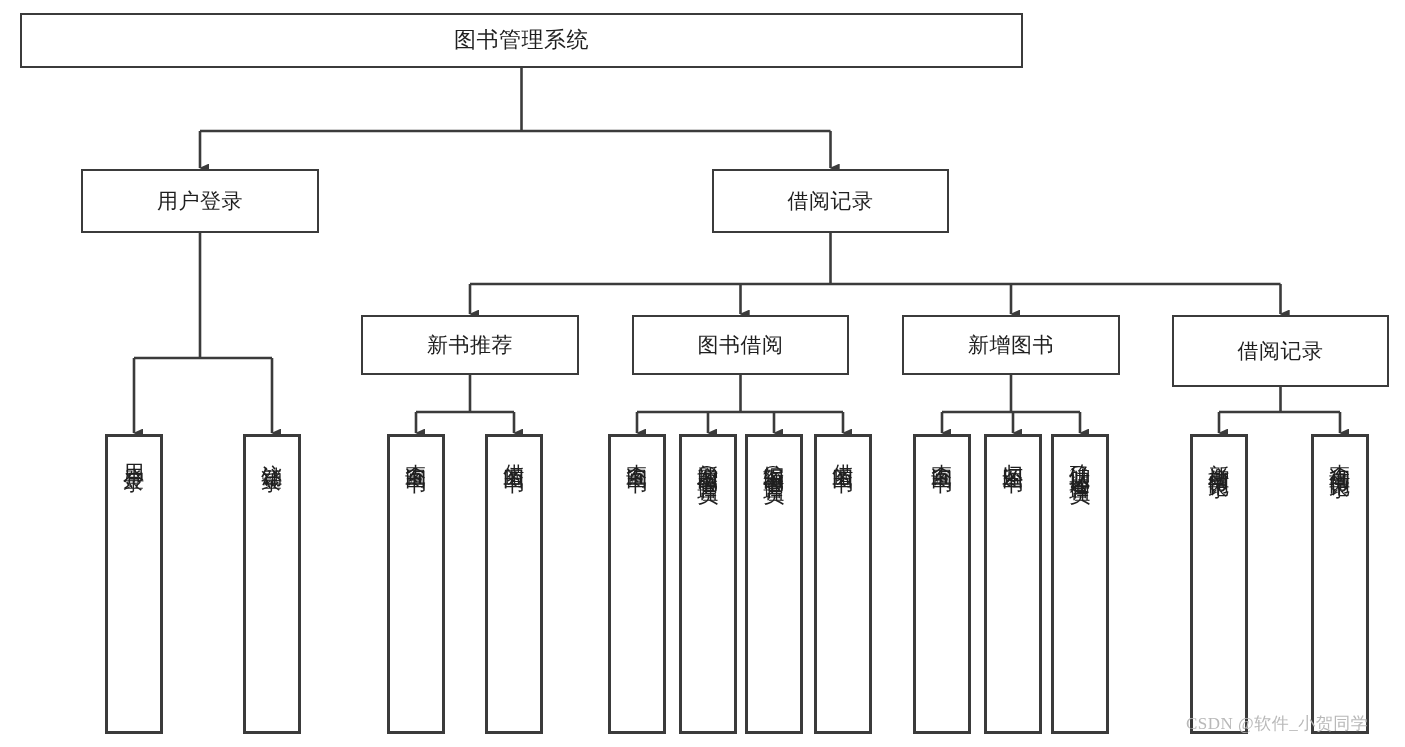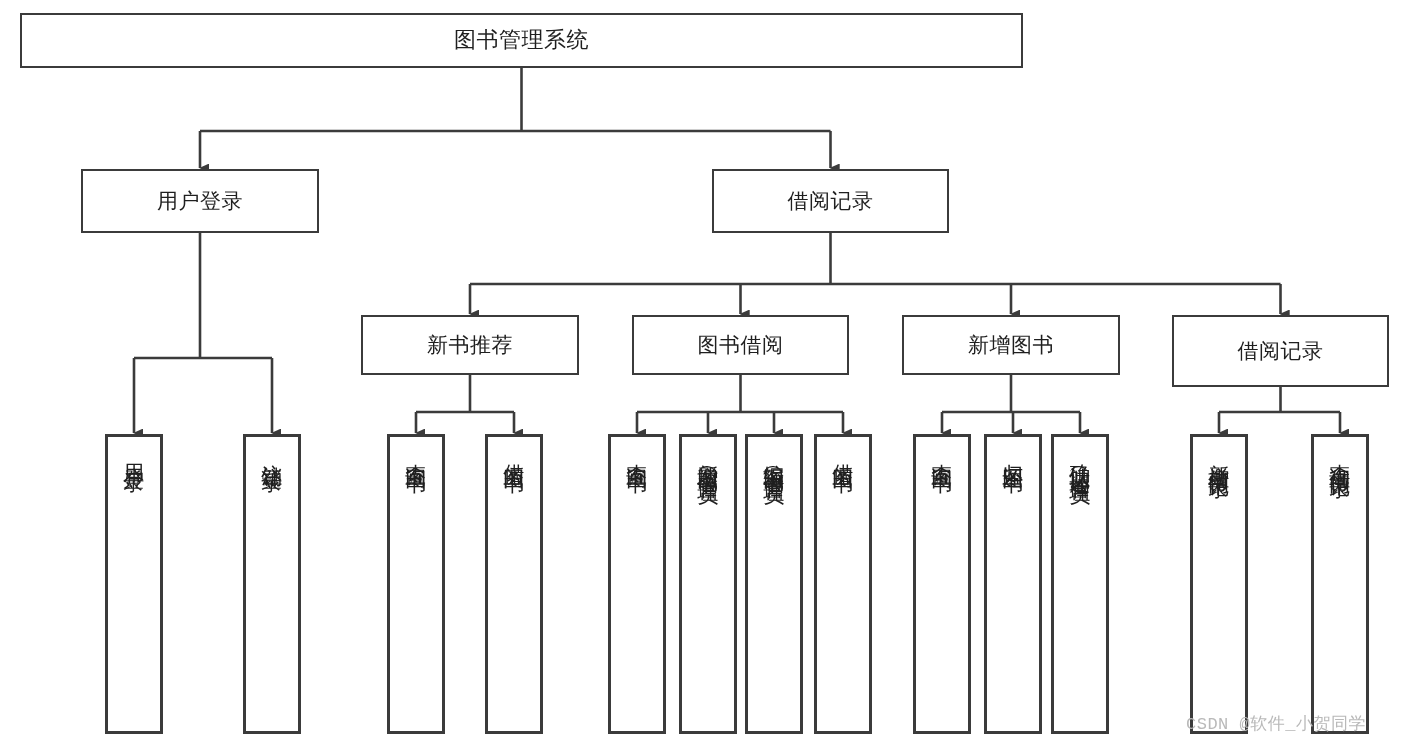--- a/index.html
+++ b/index.html
@@ -58,21 +58,21 @@
   .node.root .node-label{ font-size:22px; }
   .watermark{
     position:absolute;
     left:1186px;
     top:712px;
     font-size:17px;
     color:#b9b9b9;
     letter-spacing:0.5px;
     white-space:nowrap;
     z-index:6;
-    font-family:Liberation Mono, monospace;
+    font-family:Liberation Serif, serif;
   }
 </style>
 </head>
 <body>
 
 <div id="diagram-root">
 
   <svg id="svg-connectors" viewBox="0 0 1405 747">
     <defs>
       <marker id="arrowhead" markerWidth="9" markerHeight="10" refX="4.5" refY="9.2" orient="auto" markerUnits="userSpaceOnUse">

